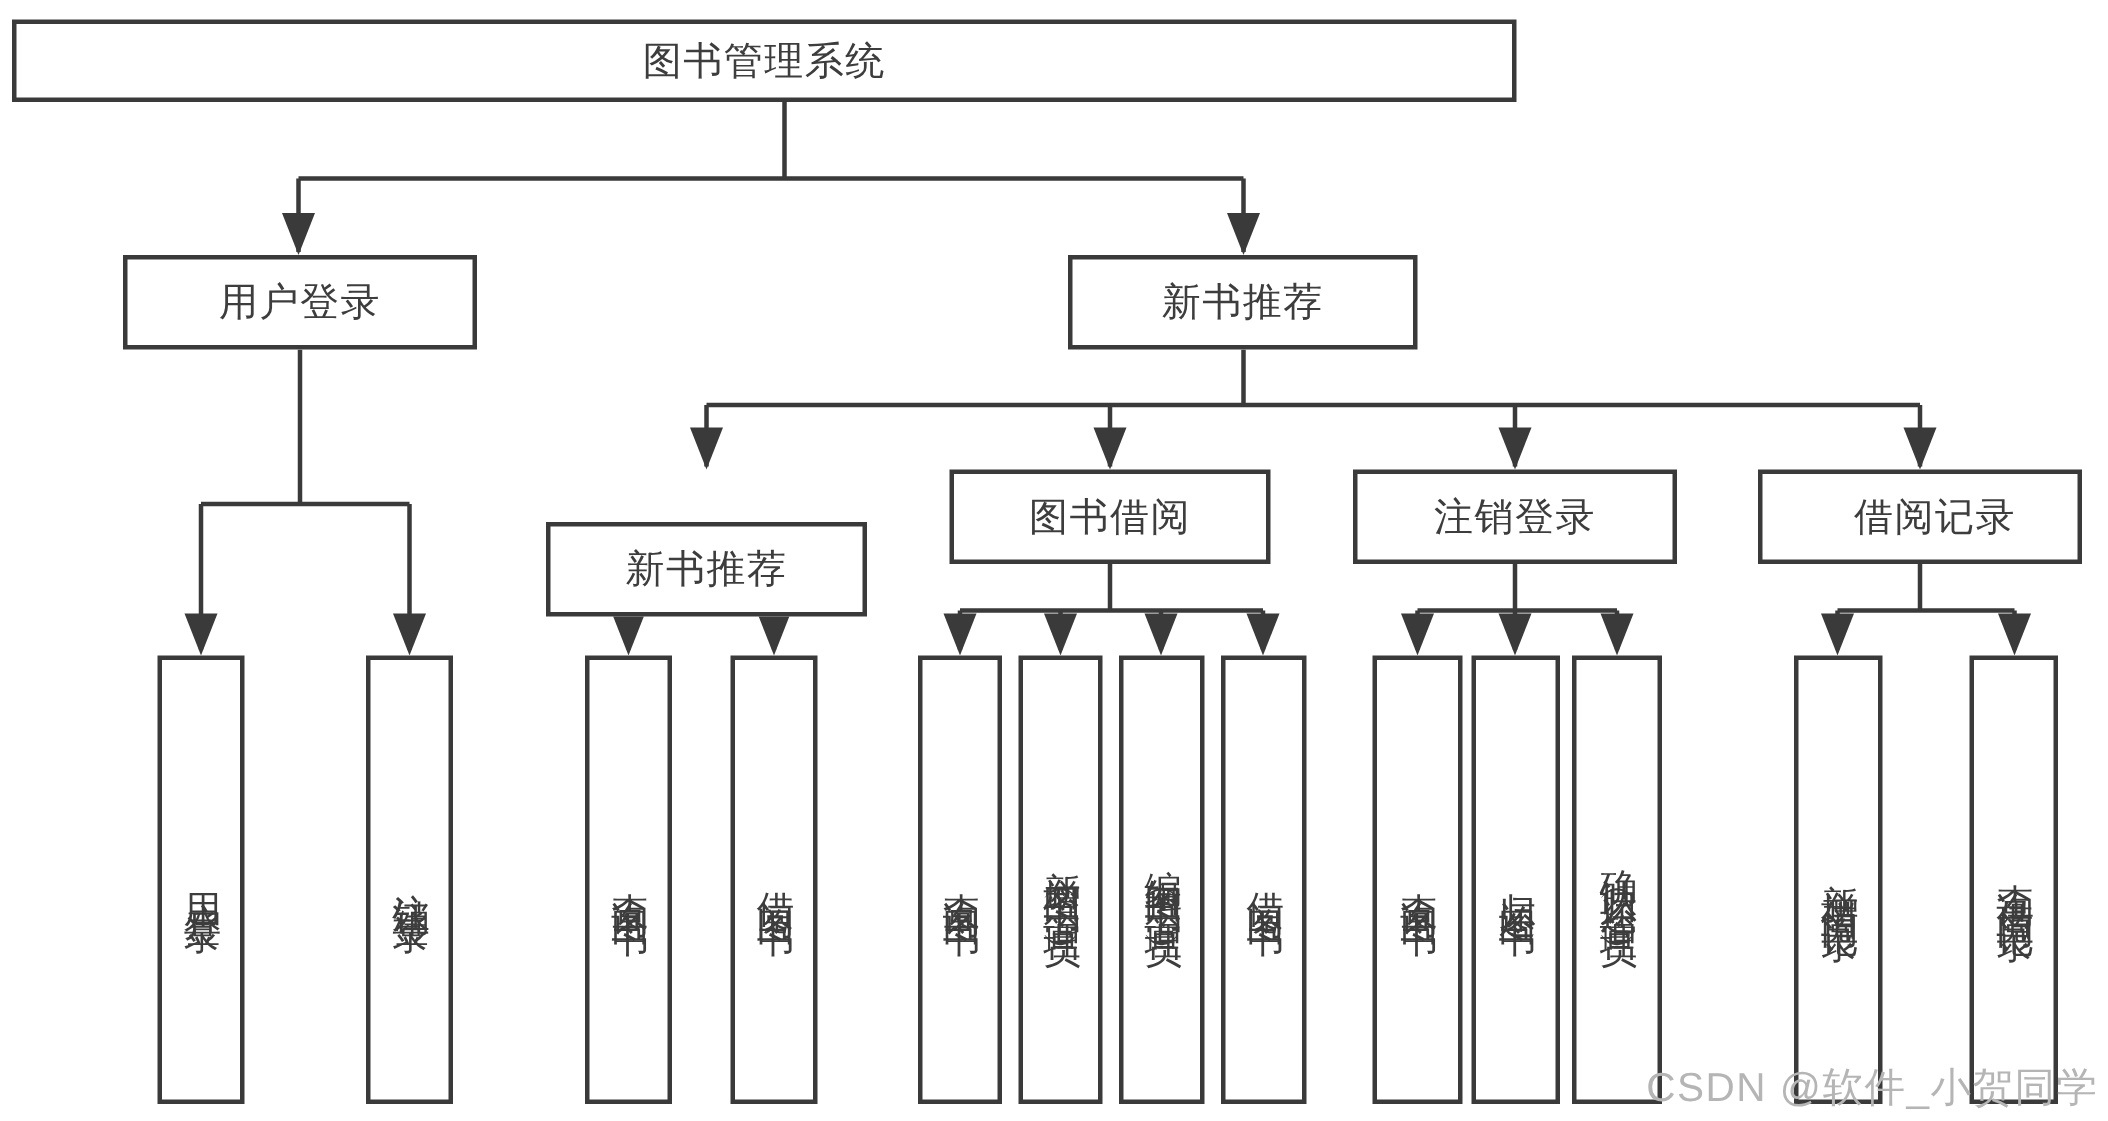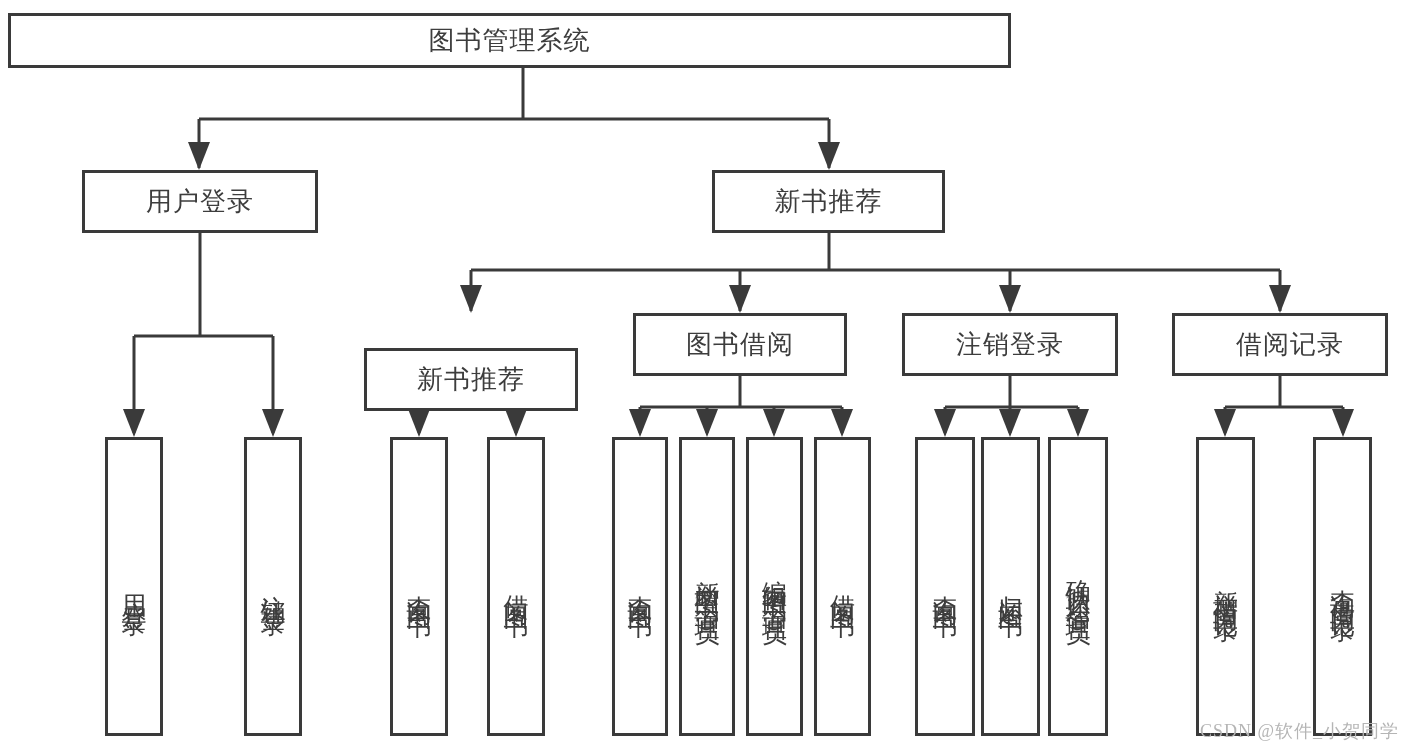--- a/index.html
+++ b/index.html
@@ -50,26 +50,25 @@
     writing-mode: vertical-rl;
     text-orientation: mixed;
     font-size: 25px;
     letter-spacing: 6px;
     line-height: 1;
   }
   .watermark {
     position: absolute;
     right: 6px;
     bottom: 4px;
-    font-size: 18px;
+    font-size: 27px;
     letter-spacing: 1px;
     color: var(--wm, #b5b5b5);
     z-index: 5;
     white-space: nowrap;
-    font-family: Liberation Serif, serif;
   }
 </style>
 </head>
 <body>
 
 <div class="stage" style="--line: #3a3a3a; --text: #3d3d3d; --wm: #b5b5b5;">
 
   <svg class="wires" width="1405" height="747" viewBox="0 0 1405 747" aria-hidden="true">
 
     <path d="M523 68 V119 M199 119 H829 M199 119 V168 M829 119 V168"></path>

